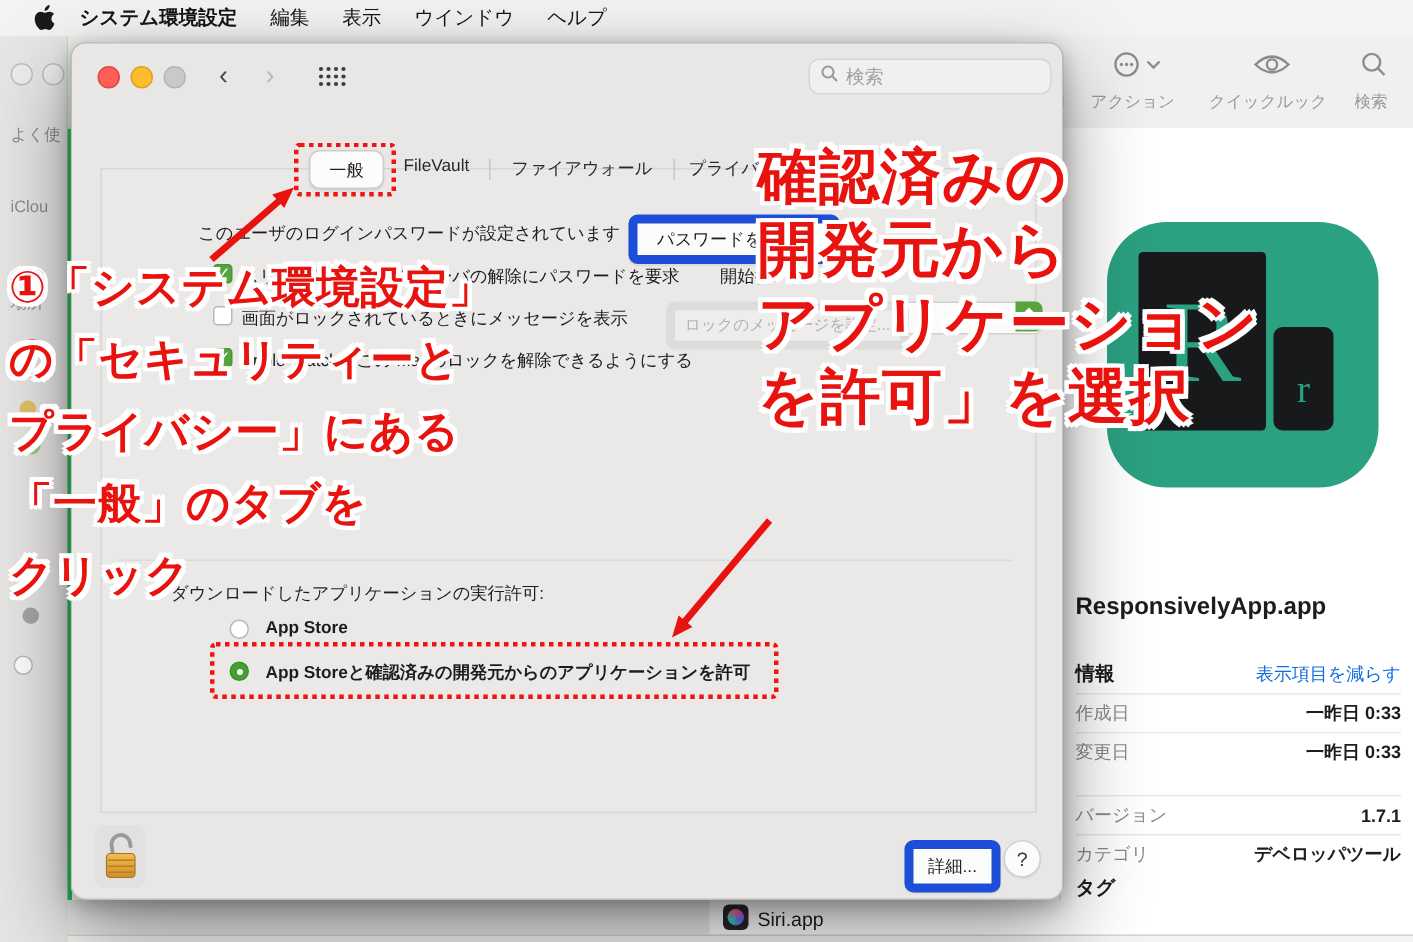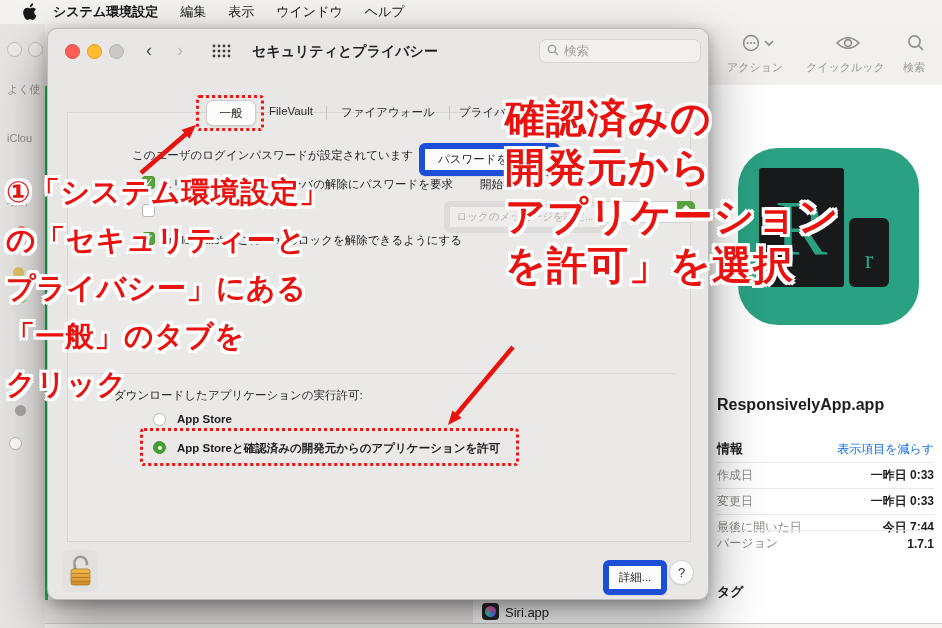--- a/index.html
+++ b/index.html
@@ -186,27 +186,27 @@
     <div class="pv-info">情報</div>
     <div class="pv-link">表示項目を減らす</div>
     <div class="pv-row" style="top:377px;">
       <span class="l">作成日</span>
       <span class="v">一昨日 0:33</span>
     </div>
     <div class="pv-row" style="top:403px;">
       <span class="l">変更日</span>
       <span class="v">一昨日 0:33</span>
     </div>
-    <div class="pv-row" style="top:429px;">
-      <span class="l">最後に開いた日</span>
-      <span class="v">今日 7:44</span>
-    </div>
     <div class="pv-row" style="top:445px;">
       <span class="l">バージョン</span>
       <span class="v">1.7.1</span>
+    </div>
+    <div class="pv-row" style="top:471px;">
+      <span class="l">カテゴリ</span>
+      <span class="v">デベロッパツール</span>
     </div>
     <div class="pv-tags">タグ</div>
   </div>
 
   <div class="f-bottom">
     <div class="grayblock"></div>
     <span class="siri-icon">
         <i></i>
       </span>
     <span class="siri-label">Siri.app</span>
@@ -231,21 +231,20 @@
             <circle cx="7" cy="7" r="1.4"></circle>
             <circle cx="12" cy="7" r="1.4"></circle>
             <circle cx="17" cy="7" r="1.4"></circle>
           <circle cx="2" cy="12" r="1.4"></circle>
             <circle cx="7" cy="12" r="1.4"></circle>
             <circle cx="12" cy="12" r="1.4"></circle>
             <circle cx="17" cy="12" r="1.4"></circle>
         </g>
       </svg>
     </span>
-    <span class="win-title">セキュリティとプライバシー</span>
     <div class="searchfield">
       <span class="mag">
         <svg width="12" height="12" viewBox="0 0 12 12">
             <circle cx="5" cy="5" r="3.7" fill="none" stroke="#9a9896" stroke-width="1.3"></circle>
             <line x1="7.8" y1="7.8" x2="11" y2="11" stroke="#9a9896" stroke-width="1.3"></line>
           </svg>
       </span>
       <span class="ph">検索</span>
     </div>
 
@@ -266,20 +265,21 @@
     <span class="ctext" style="left:432px;top:148px;">開始後:</span>
     <div class="popup">
       <span class="ctext" style="left:8px;top:3px;"></span>
       <span class="cap">
           <i class="up"></i>
           <i class="dn"></i>
         </span>
     </div>
 
     <span class="cb" style="left:94px;top:175px;"></span>
+    <span class="ctext" style="left:113px;top:176px;">画面がロックされているときにメッセージを表示</span>
     <div class="btn disabled" style="left:396px;top:172px;width:150px;height:20px;">ロックのメッセージを設定...</div>
 
     <span class="cb checked" style="left:94px;top:203px;"></span>
     <span class="ctext" style="left:113px;top:204px;">Apple Watchでこの Macのロックを解除できるようにする</span>
 
     <div class="divider"></div>
 
     <span class="ctext" style="left:66px;top:359px;">ダウンロードしたアプリケーションの実行許可:</span>
 
     <span class="radio" style="left:105px;top:384px;"></span>

